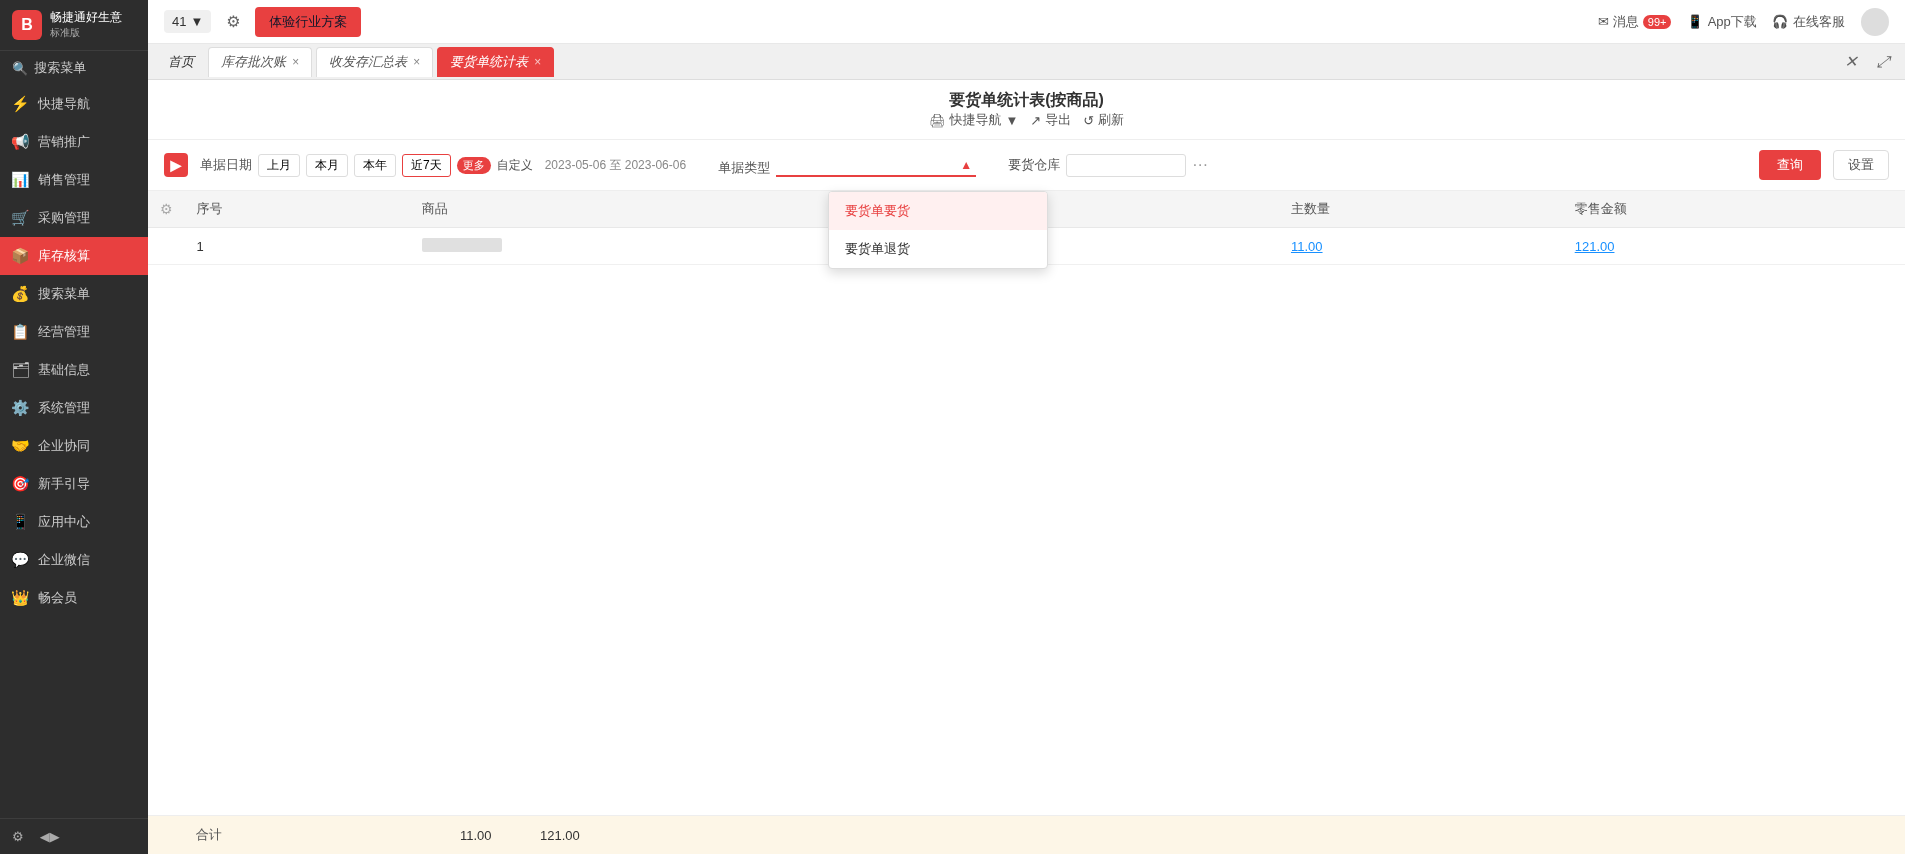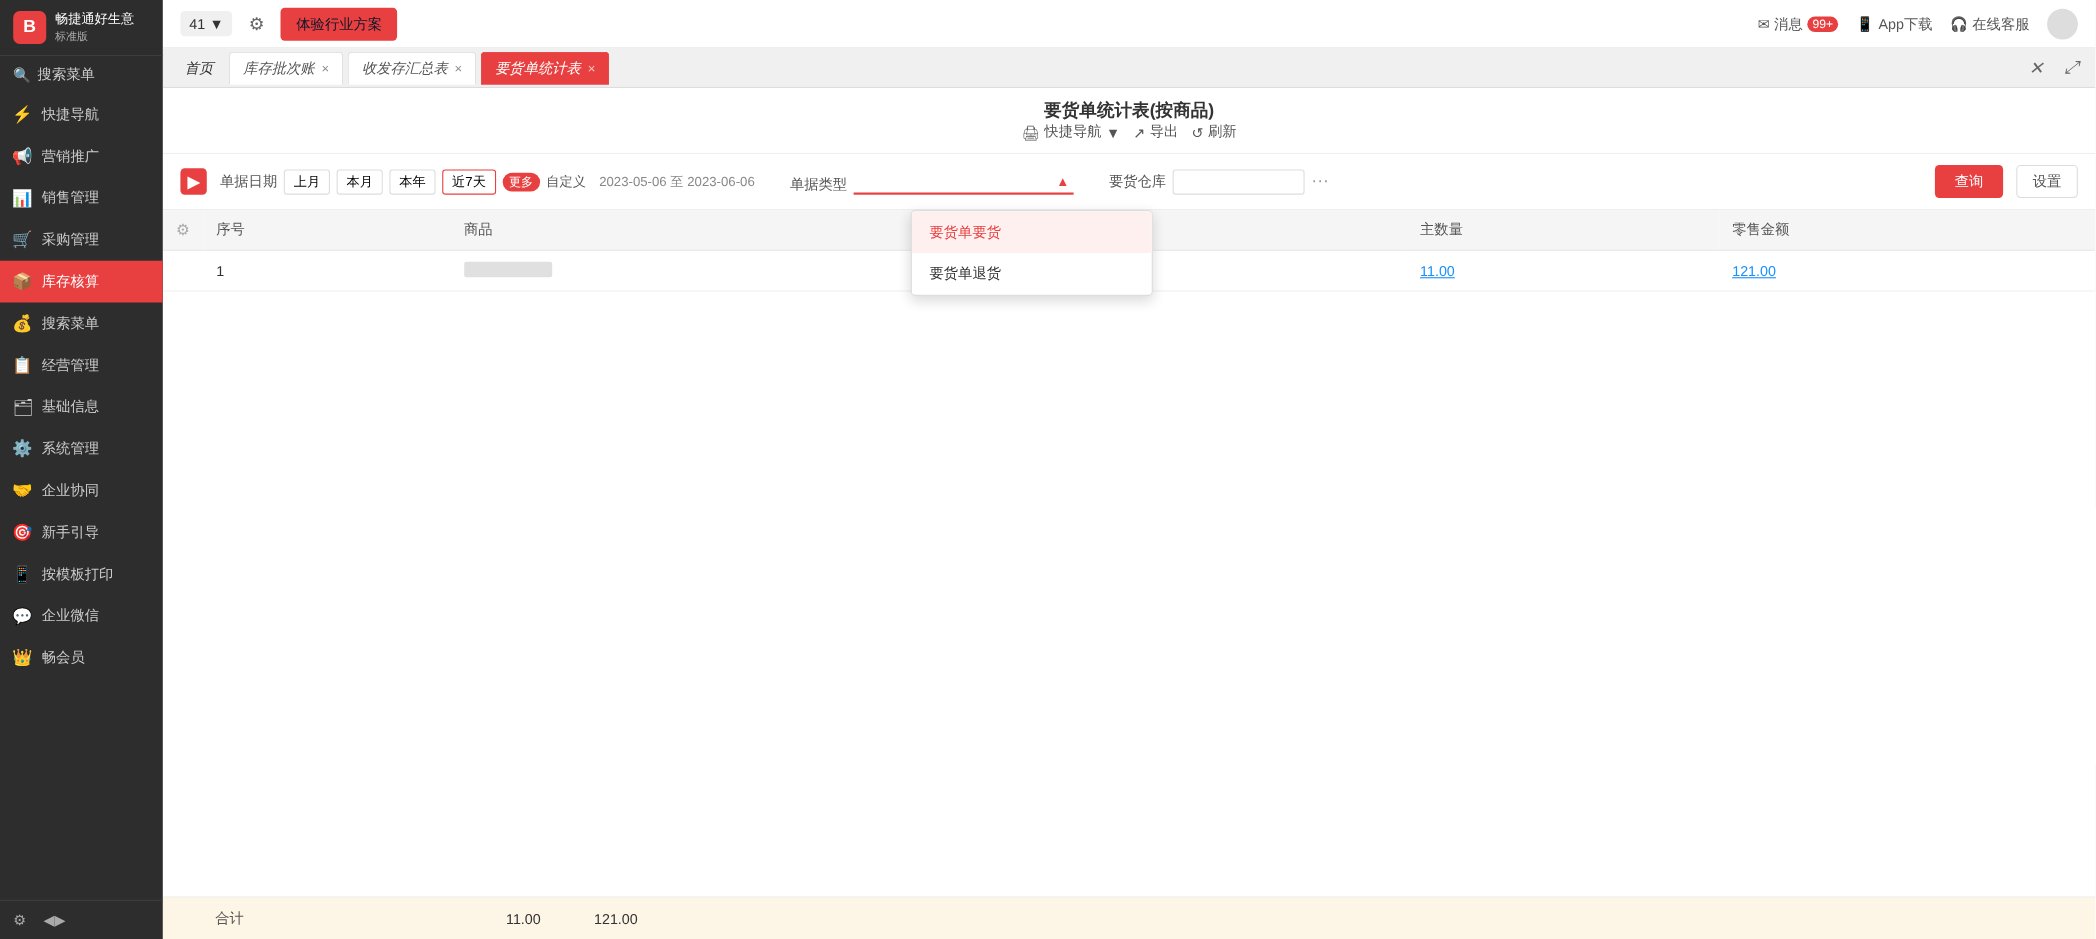--- a/index.html
+++ b/index.html
@@ -552,21 +552,21 @@
       <div class="nav-item">
       <span class="nav-icon">🤝</span>
       <span>企业协同</span>
     </div>
       <div class="nav-item">
       <span class="nav-icon">🎯</span>
       <span>新手引导</span>
     </div>
       <div class="nav-item">
       <span class="nav-icon">📱</span>
-      <span>按模板打印</span>
+      <span>应用中心</span>
     </div>
       <div class="nav-item">
       <span class="nav-icon">💬</span>
       <span>企业微信</span>
     </div>
       <div class="nav-item">
       <span class="nav-icon">👑</span>
       <span>畅会员</span>
     </div>
     </div>

